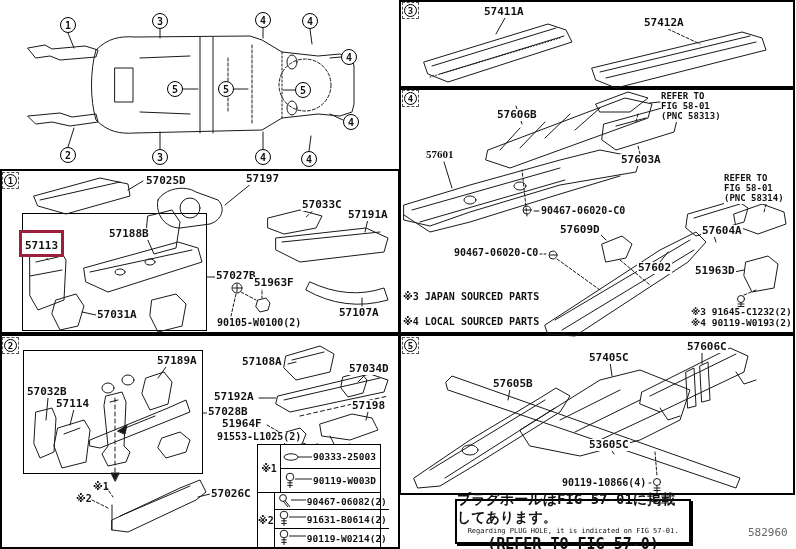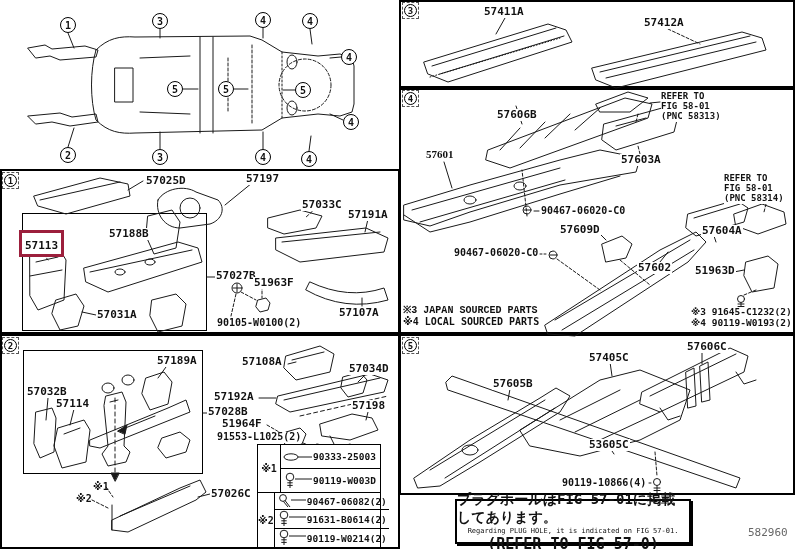--- a/index.html
+++ b/index.html
@@ -281,21 +281,21 @@
     <span>(PNC 58314)</span>
   </div>
   <div class="lbl sm" style="left:540px;top:206px;">90467-06020-C0</div>
   <div class="lbl" style="left:559px;top:224px;">57609D</div>
   <div class="lbl sm" style="left:453px;top:248px;">90467-06020-C0</div>
   <div class="lbl" style="left:637px;top:262px;">57602</div>
   <div class="lbl" style="left:701px;top:225px;">57604A</div>
   <div class="lbl" style="left:694px;top:265px;">51963D</div>
   <div class="lbl xs" style="left:690px;top:307px;">※3 91645-C1232(2)</div>
   <div class="lbl xs" style="left:690px;top:318px;">※4 90119-W0193(2)</div>
-  <div class="lbl sm plain" style="left:402px;top:306px;font-family:Liberation Mono, monospace;">※3 JAPAN SOURCED PARTS</div>
+  <div class="lbl sm plain" style="left:402px;top:292px;">※3 JAPAN SOURCED PARTS</div>
   <div class="lbl sm plain" style="left:402px;top:317px;">※4 LOCAL SOURCED PARTS</div>
 
   <div class="lbl" style="left:588px;top:352px;">57405C</div>
   <div class="lbl" style="left:686px;top:341px;">57606C</div>
   <div class="lbl" style="left:492px;top:378px;">57605B</div>
   <div class="lbl" style="left:588px;top:439px;">53605C</div>
   <div class="lbl sm" style="left:561px;top:478px;">90119-10866(4)</div>
 
   <div class="ftable">
     <div class="fgroup">

